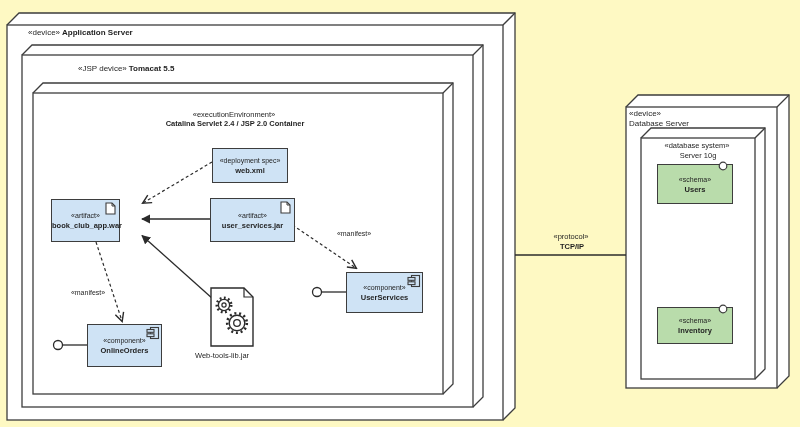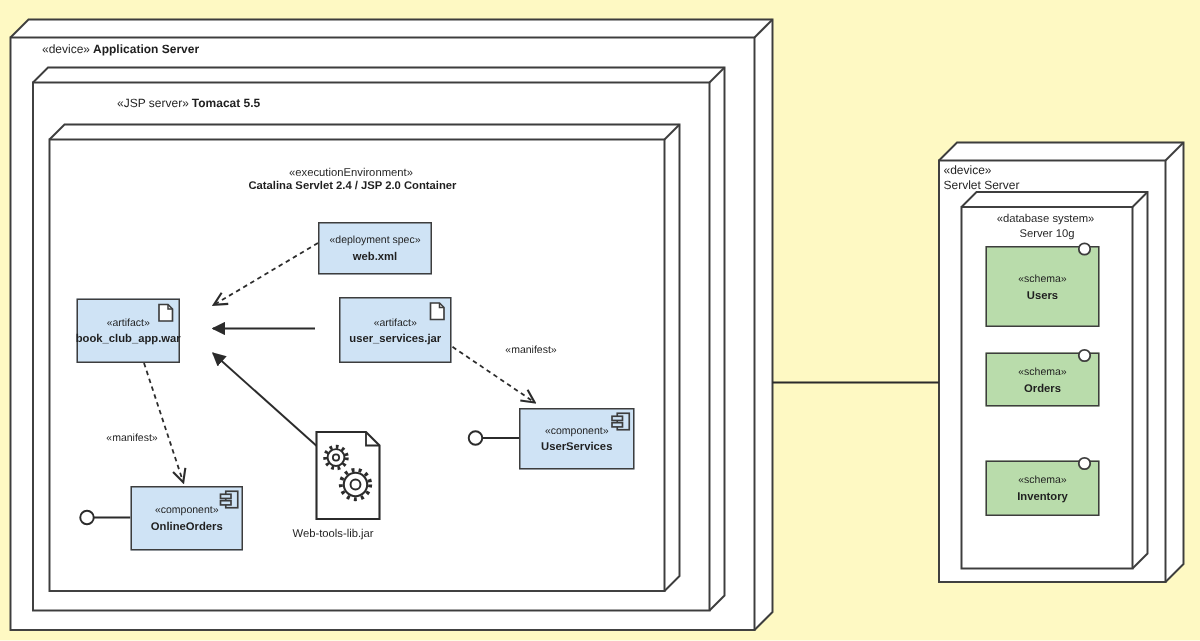--- a/index.html
+++ b/index.html
@@ -6,21 +6,21 @@
   .canvas{
     position:relative;width:800px;height:427px;background:#fef9c3;overflow:hidden;
     font-family:"Liberation Sans", sans-serif;color:#1f1f1f;
   }
   .layer{position:absolute;left:0;top:0;}
   .lbl{position:absolute;font-size:8px;line-height:9px;white-space:nowrap;}
   .lbl b{font-weight:bold;}
   .lbl .st{margin-right:2px;}
   .center{text-align:center;white-space:normal;}
   .node{
-    position:absolute;display:flex;flex-direction:column;align-items:center;justify-content:center;
+    position:absolute;display:flex;flex-direction:column;justify-content:center;
     border:1.5px solid #3d3d3d;box-sizing:border-box;text-align:center;line-height:9px;
   }
   .node .st{font-size:7px;display:block;}
   .node .nm{font-size:7.5px;font-weight:bold;display:block;margin-top:1px;}
   .blue{background:#cfe3f5;}
   .green{background:#b9dcab;}
   .corner-icon{position:absolute;}
   .doc-pos{top:2px;right:3px;}
   .cmp-pos{top:1px;right:1px;}
   .circ-pos{top:-4px;right:4px;}
@@ -106,38 +106,42 @@
       <circle cx="237" cy="323" r="7.8" stroke-width="1.4"></circle>
       <circle cx="237" cy="323" r="3.3" stroke-width="1.3" fill="#fff"></circle>
     </g>
   </svg>
 
   <div class="lbl" style="left:28px;top:28px">
     <span class="st">«device»</span><b>Application Server</b>
   </div>
 
   <div class="lbl" style="left:78px;top:64px">
-    <span class="st">«JSP server»</span><b>Tomacat 5.5</b>
+    <span class="st">«JSP device»</span><b>Tomacat 5.5</b>
   </div>
 
   <div class="lbl center" style="left:35px;top:111px;width:400px;line-height:8.5px;font-size:7.5px">
     <span class="st">«executionEnvironment»</span><br>
     <b>Catalina Servlet 2.4 / JSP 2.0 Container</b>
   </div>
 
   <div class="lbl two-line" style="left:629px;top:109px">
     <span class="st">«device»</span><br>
-    <span>Servlet Server</span>
+    <span>Database Server</span>
   </div>
 
   <div class="lbl center two-line" style="left:641px;top:141px;width:114px;font-size:7.5px">
     <span class="st">«database system»</span><br>
     <span>Server 10g</span>
   </div>
 
+  <div class="lbl center" style="left:522px;top:232px;width:100px;line-height:10px;font-size:7.5px">
+    <span class="st">«protocol»</span><br>
+    <b>TCP/IP</b>
+  </div>
 
   <div class="small-lbl" style="left:60px;top:289px;width:56px;text-align:center">
     <span>«manifest»</span>
   </div>
 
   <div class="small-lbl" style="left:326px;top:230px;width:56px;text-align:center">
     <span>«manifest»</span>
   </div>
 
   <div class="small-lbl" style="left:195px;top:352px;width:80px;font-size:7.5px">
@@ -151,21 +155,21 @@
 
   <div class="node blue" style="left:51px;top:199px;width:69px;height:43px">
     <svg class="corner-icon doc-pos" width="11" height="13" viewBox="0 0 11 13">
       <path d="M1,1 L7,1 L10,4 L10,12 L1,12 Z" fill="#fff" stroke="#3d3d3d" stroke-width="1.1"></path>
       <path d="M7,1 L7,4 L10,4" fill="none" stroke="#3d3d3d" stroke-width="1"></path>
     </svg>
     <span class="st">«artifact»</span>
     <span class="nm">book_club_app.war</span>
   </div>
 
-  <div class="node blue" style="left:226px;top:198px;width:75px;height:44px">
+  <div class="node blue" style="left:210px;top:198px;width:85px;height:44px">
     <svg class="corner-icon doc-pos" width="11" height="13" viewBox="0 0 11 13">
       <path d="M1,1 L7,1 L10,4 L10,12 L1,12 Z" fill="#fff" stroke="#3d3d3d" stroke-width="1.1"></path>
       <path d="M7,1 L7,4 L10,4" fill="none" stroke="#3d3d3d" stroke-width="1"></path>
     </svg>
     <span class="st">«artifact»</span>
     <span class="nm">user_services.jar</span>
   </div>
 
   <div class="node blue" style="left:346px;top:272px;width:77px;height:41px">
     <svg class="corner-icon cmp-pos" width="14" height="14" viewBox="0 0 14 14">
@@ -180,35 +184,28 @@
   <div class="node blue" style="left:87px;top:324px;width:75px;height:43px">
     <svg class="corner-icon cmp-pos" width="14" height="14" viewBox="0 0 14 14">
       <rect x="4.5" y="1.5" width="8" height="11" fill="#cfe3f5" stroke="#3d3d3d" stroke-width="1.1"></rect>
       <rect x="1" y="3.5" width="7" height="2.8" fill="#cfe3f5" stroke="#3d3d3d" stroke-width="1.1"></rect>
       <rect x="1" y="7.8" width="7" height="2.8" fill="#cfe3f5" stroke="#3d3d3d" stroke-width="1.1"></rect>
     </svg>
     <span class="st">«component»</span>
     <span class="nm">OnlineOrders</span>
   </div>
 
-  <div class="node green" style="left:657px;top:164px;width:76px;height:54px;overflow:visible">
+  <div class="node green" style="left:657px;top:164px;width:76px;height:40px;overflow:visible">
     <svg class="corner-icon circ-pos" width="10" height="10" viewBox="0 0 10 10">
       <circle cx="5" cy="5" r="3.8" fill="#fff" stroke="#3d3d3d" stroke-width="1.2"></circle>
     </svg>
     <span class="st">«schema»</span>
     <span class="nm">Users</span>
   </div>
 
-  <div class="node green" style="left:657px;top:235px;width:76px;height:36px;overflow:visible">
-    <svg class="corner-icon circ-pos" width="10" height="10" viewBox="0 0 10 10">
-      <circle cx="5" cy="5" r="3.8" fill="#fff" stroke="#3d3d3d" stroke-width="1.2"></circle>
-    </svg>
-    <span class="st">«schema»</span>
-    <span class="nm">Orders</span>
-  </div>
 
   <div class="node green" style="left:657px;top:307px;width:76px;height:37px;overflow:visible">
     <svg class="corner-icon circ-pos" width="10" height="10" viewBox="0 0 10 10">
       <circle cx="5" cy="5" r="3.8" fill="#fff" stroke="#3d3d3d" stroke-width="1.2"></circle>
     </svg>
     <span class="st">«schema»</span>
     <span class="nm">Inventory</span>
   </div>
 
 </div>

